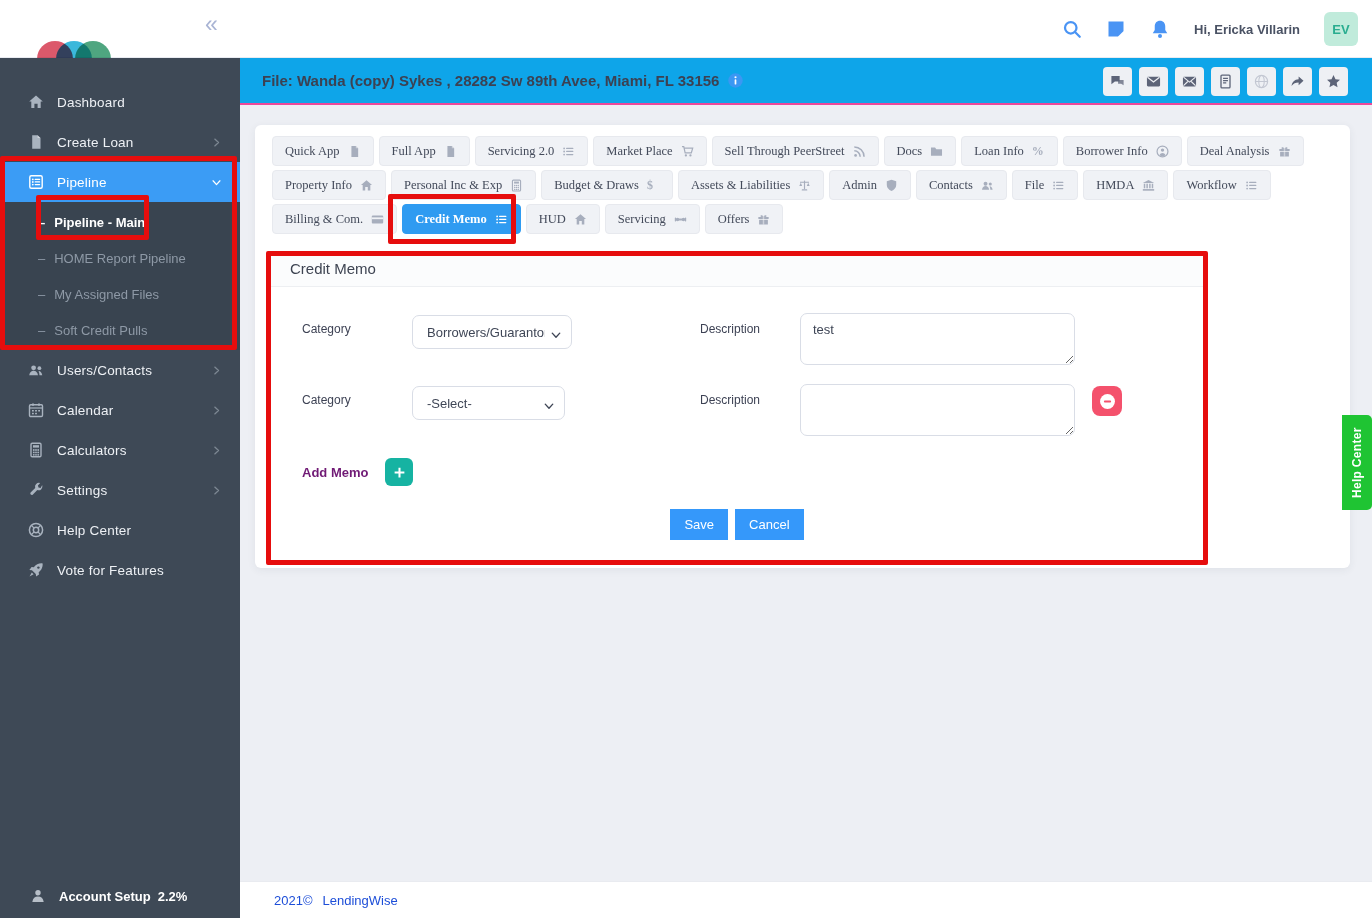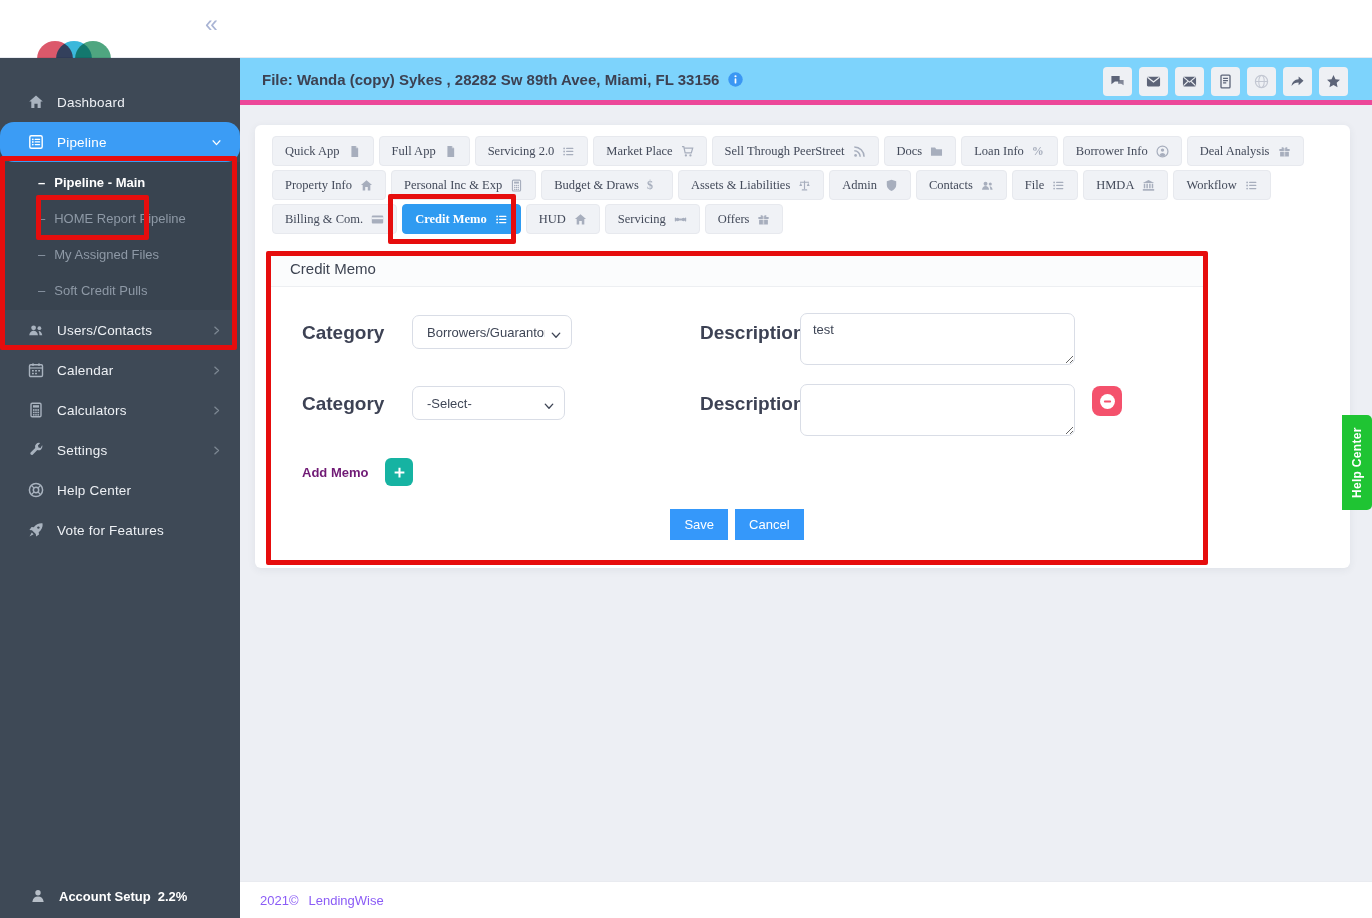--- a/index.html
+++ b/index.html
@@ -25,33 +25,33 @@
 
   
   .sidebar { position:absolute; left:0; top:58px; width:240px; height:860px; background:#3e4956; z-index:3; }
   .side-nav { padding-top:24px; }
   .side-item { height:40px; display:flex; align-items:center; padding:0 18px 0 28px; cursor:pointer; }
   .si-icon { width:16px; height:16px; color:#a9b3bf; display:inline-flex; flex:0 0 16px; }
   .si-icon svg { width:16px; height:16px; }
   .si-label { margin-left:13px; font-size:13.5px; font-weight:500; color:#eef1f5; letter-spacing:.2px; }
   .si-chev { margin-left:auto; width:11px; height:11px; color:#7d8893; display:inline-flex; }
   .si-chev svg { width:11px; height:11px; }
-  .side-item.active { background:#3b9cf5;border-radius:14px; }
+  .side-item.active { background:#3b9cf5; }
   .side-item.active .si-icon, .side-item.active .si-label, .side-item.active .si-chev { color:#ffffff; }
   .submenu { background:#394450; padding:2px 0; }
   .sub-item { height:36px; display:flex; align-items:center; padding-left:38px; font-size:13px; color:#8e99a6; cursor:pointer; }
   .sub-dash { margin-right:9px; }
   .sub-item.active { color:#ffffff; font-weight:bold; }
   .account-setup { position:absolute; left:0; bottom:14px; width:240px; display:flex; align-items:center; padding-left:30px; gap:13px; cursor:pointer; }
   .account-setup .si-icon { color:#b7bfc8; }
   .as-label, .as-pct { font-size:13px; font-weight:bold; color:#ffffff; }
   .as-pct { margin-left:-6px; }
 
   
-  .file-header { position:absolute; left:240px; top:58px; width:1132px; height:47px; background:#7dd3fc; border-bottom:5px solid #ec4899; display:flex; align-items:center; z-index:1; }
+  .file-header { position:absolute; left:240px; top:58px; width:1132px; height:47px; background:#0ea5e9; border-bottom:2px solid #ec4899; display:flex; align-items:center; z-index:1; }
   .fh-title { margin-left:22px; font-size:15px; font-weight:600; color:#3c4152; }
   .fh-info { width:17px; height:17px; margin-left:8px; display:inline-flex; cursor:pointer; }
   .fh-info svg { width:17px; height:17px; }
   .fh-actions { position:absolute; right:24px; top:9px; display:flex; gap:7px; }
   .fh-btn { width:29px; height:29px; border-radius:4px; background:#eef0f4; border:none; display:flex; align-items:center; justify-content:center; color:#5d6478; cursor:pointer; }
   .fh-btn svg { width:15px; height:15px; }
   .fh-btn.muted { color:#c3c7d2; }
 
   
   .card { position:absolute; left:255px; top:125px; width:1095px; height:443px; background:#ffffff; border-radius:6px; box-shadow:0 2px 8px rgba(40,50,70,.07); }
@@ -61,40 +61,40 @@
   .tab-ico { margin-left:8px; width:13px; height:13px; color:#a7aebd; display:inline-flex; align-items:center; }
   .tab-ico svg { width:13px; height:13px; }
   .txt-ico { font-size:12px; font-weight:bold; line-height:1; }
   .tab.active { background:#2f9bf1; border-color:#2f9bf1; color:#ffffff; font-weight:bold; }
   .tab.active .tab-ico { color:#ffffff; }
 
   
   .panel { position:absolute; left:11px; top:126px; width:942px; height:314px; background:#ffffff; }
   .panel-header { height:36px; line-height:36px; padding-left:24px; background:#fbfcfd; border-bottom:1px solid #edeff2; font-size:15px; color:#3e4452; font-weight:500; }
   .memo-row { position:absolute; left:0; width:100%; height:58px; }
-  .form-label { position:absolute; font-size:19px; font-weight:700; color:#3d4254; }
+  .form-label { position:absolute; font-size:12px; font-weight:400; color:#3d4254; }
   .cat-label { left:36px; top:7px; }
   .desc-label { left:434px; top:7px; }
   .select-box { position:absolute; left:146px; top:0; width:160px; height:34px; border:1px solid #d9dde6; border-radius:7px; background:#fff; display:flex; align-items:center; padding:0 26px 0 14px; cursor:pointer; }
   .memo-row-2 .select-box { width:153px; }
   .select-value { font-size:13px; color:#3f4656; white-space:nowrap; overflow:hidden; }
   .select-chev { position:absolute; right:9px; top:11px; width:12px; height:12px; color:#3e4555; }
   .select-chev svg { width:12px; height:12px; }
   .desc-area { position:absolute; left:534px; top:-2px; width:275px; height:52px; border:1px solid #d9dde6; border-radius:7px; padding:8px 12px; font-size:13px; color:#3f4656; font-family:inherit; resize:both; }
   .remove-memo-button { position:absolute; left:826px; top:0; width:30px; height:30px; border:none; border-radius:8px; background:#f4516c; display:flex; align-items:center; justify-content:center; cursor:pointer; }
   .remove-memo-button svg { width:17px; height:17px; }
   .add-memo { position:absolute; left:36px; top:206px; height:30px; display:flex; align-items:center; gap:17px; }
   .add-memo-label { font-size:13px; font-weight:600; color:#701a75; }
   .add-memo-button { width:28px; height:28px; border:none; border-radius:6px; background:#16b3a2; display:flex; align-items:center; justify-content:center; cursor:pointer; }
   .add-memo-button svg { width:15px; height:15px; }
   .panel-actions { position:absolute; left:0; top:258px; width:100%; display:flex; justify-content:center; gap:7px; }
   .btn-blue { height:31px; padding:0 14px; border:none; border-radius:0; background:#3598fa; color:#ffffff; font-size:13px; font-family:inherit; cursor:pointer; }
 
   
-  .footer { position:absolute; left:240px; bottom:0; width:1132px; height:37px; background:#ffffff; border-top:1px solid #e9ebf0; display:flex; align-items:center; gap:10px; padding-left:20px; font-size:13px; color:#8b5cf6; }
+  .footer { position:absolute; left:240px; bottom:0; width:1132px; height:37px; background:#ffffff; border-top:1px solid #e9ebf0; display:flex; align-items:center; gap:10px; padding-left:34px; font-size:13px; color:#1d4ed8; }
 
   
   .help-tab { position:absolute; right:0; top:415px; width:30px; height:95px; background:#1fc433; border-radius:5px 0 0 5px; color:#ffffff; font-size:12px; font-weight:bold; display:flex; align-items:center; justify-content:center; writing-mode:vertical-rl; transform:rotate(180deg); letter-spacing:.3px; cursor:pointer; z-index:6; }
 
   
   .annotation { position:absolute; border:5px solid #e60d0d; border-radius:2px; pointer-events:none; z-index:10; }
 </style>
 </head>
 <body>
 
@@ -103,31 +103,67 @@
   <header class="topbar">
     <div class="logo">
       <div class="logo-circles">
         <span class="c r"></span>
           <span class="c b"></span>
           <span class="c g"></span>
       </div>
       <div class="logo-text">COMPANY NAME</div>
     </div>
     <div class="collapse">«</div>
+    <div class="topbar-right">
+      <span class="tb-ico">
+          <svg viewBox="0 0 16 16" fill="currentColor" xmlns="http://www.w3.org/2000/svg">
+            <circle cx="7" cy="7" r="4.6" fill="none" stroke="currentColor" stroke-width="1.8"></circle>
+            <path d="M10.4 10.4 14.2 14.2" stroke="currentColor" stroke-width="1.8" stroke-linecap="round"></path>
+          </svg>
+        </span>
+      <span class="tb-ico">
+          <svg viewBox="0 0 16 16" fill="currentColor" xmlns="http://www.w3.org/2000/svg">
+            <path d="M2 2h12v7.5L9.5 14H2z"></path>
+            <path d="M9.5 14V9.5H14z" opacity=".55"></path>
+          </svg>
+        </span>
+      <span class="tb-ico">
+          <svg viewBox="0 0 16 16" fill="currentColor" xmlns="http://www.w3.org/2000/svg">
+            <path d="M8 1.3c2.6 0 4.2 1.9 4.2 4.6v2.9l1.6 2.6H2.2l1.6-2.6V5.9C3.8 3.2 5.4 1.3 8 1.3z"></path>
+            <circle cx="8" cy="13.6" r="1.6"></circle>
+          </svg>
+        </span>
+      <span class="greeting">Hi, Ericka Villarin</span>
+      <span class="avatar">EV</span>
+    </div>
   </header>
 
   <aside class="sidebar">
     <nav class="side-nav" id="side-menu">
         <div class="side-item">
           <span class="si-icon">
             <svg viewBox="0 0 16 16" fill="currentColor" xmlns="http://www.w3.org/2000/svg">
               <path d="M8 1.6 14.8 7.4h-2.1V14H9.6V9.8H6.4V14H3.3V7.4H1.2z"></path>
             </svg>
           </span>
           <span class="si-label">Dashboard</span>
+        </div>
+        <div class="side-item">
+          <span class="si-icon">
+            <svg viewBox="0 0 16 16" fill="currentColor" xmlns="http://www.w3.org/2000/svg">
+              <path d="M4.2 1.2h5.4l2.9 2.9v10.7H4.2z"></path>
+              <path d="M9.6 1.2v2.9h2.9z" opacity=".45" fill="#fff"></path>
+            </svg>
+          </span>
+          <span class="si-label">Create Loan</span>
+          <span class="si-chev">
+            <svg viewBox="0 0 16 16" fill="currentColor" xmlns="http://www.w3.org/2000/svg">
+              <path d="M5.5 3 11 8l-5.5 5" fill="none" stroke="currentColor" stroke-width="1.8" stroke-linecap="round" stroke-linejoin="round"></path>
+            </svg>
+          </span>
         </div>
         <div class="side-item active">
           <span class="si-icon">
             <svg viewBox="0 0 16 16" fill="currentColor" xmlns="http://www.w3.org/2000/svg">
               <rect x="1.8" y="1.8" width="12.4" height="12.4" rx="1.5" fill="none" stroke="currentColor" stroke-width="1.4"></rect>
               <circle cx="4.8" cy="5.4" r=".9"></circle>
               <rect x="6.6" y="4.7" width="5.6" height="1.3" rx=".6"></rect>
               <circle cx="4.8" cy="8" r=".9"></circle>
               <rect x="6.6" y="7.3" width="5.6" height="1.3" rx=".6"></rect>
               <circle cx="4.8" cy="10.6" r=".9"></circle>

